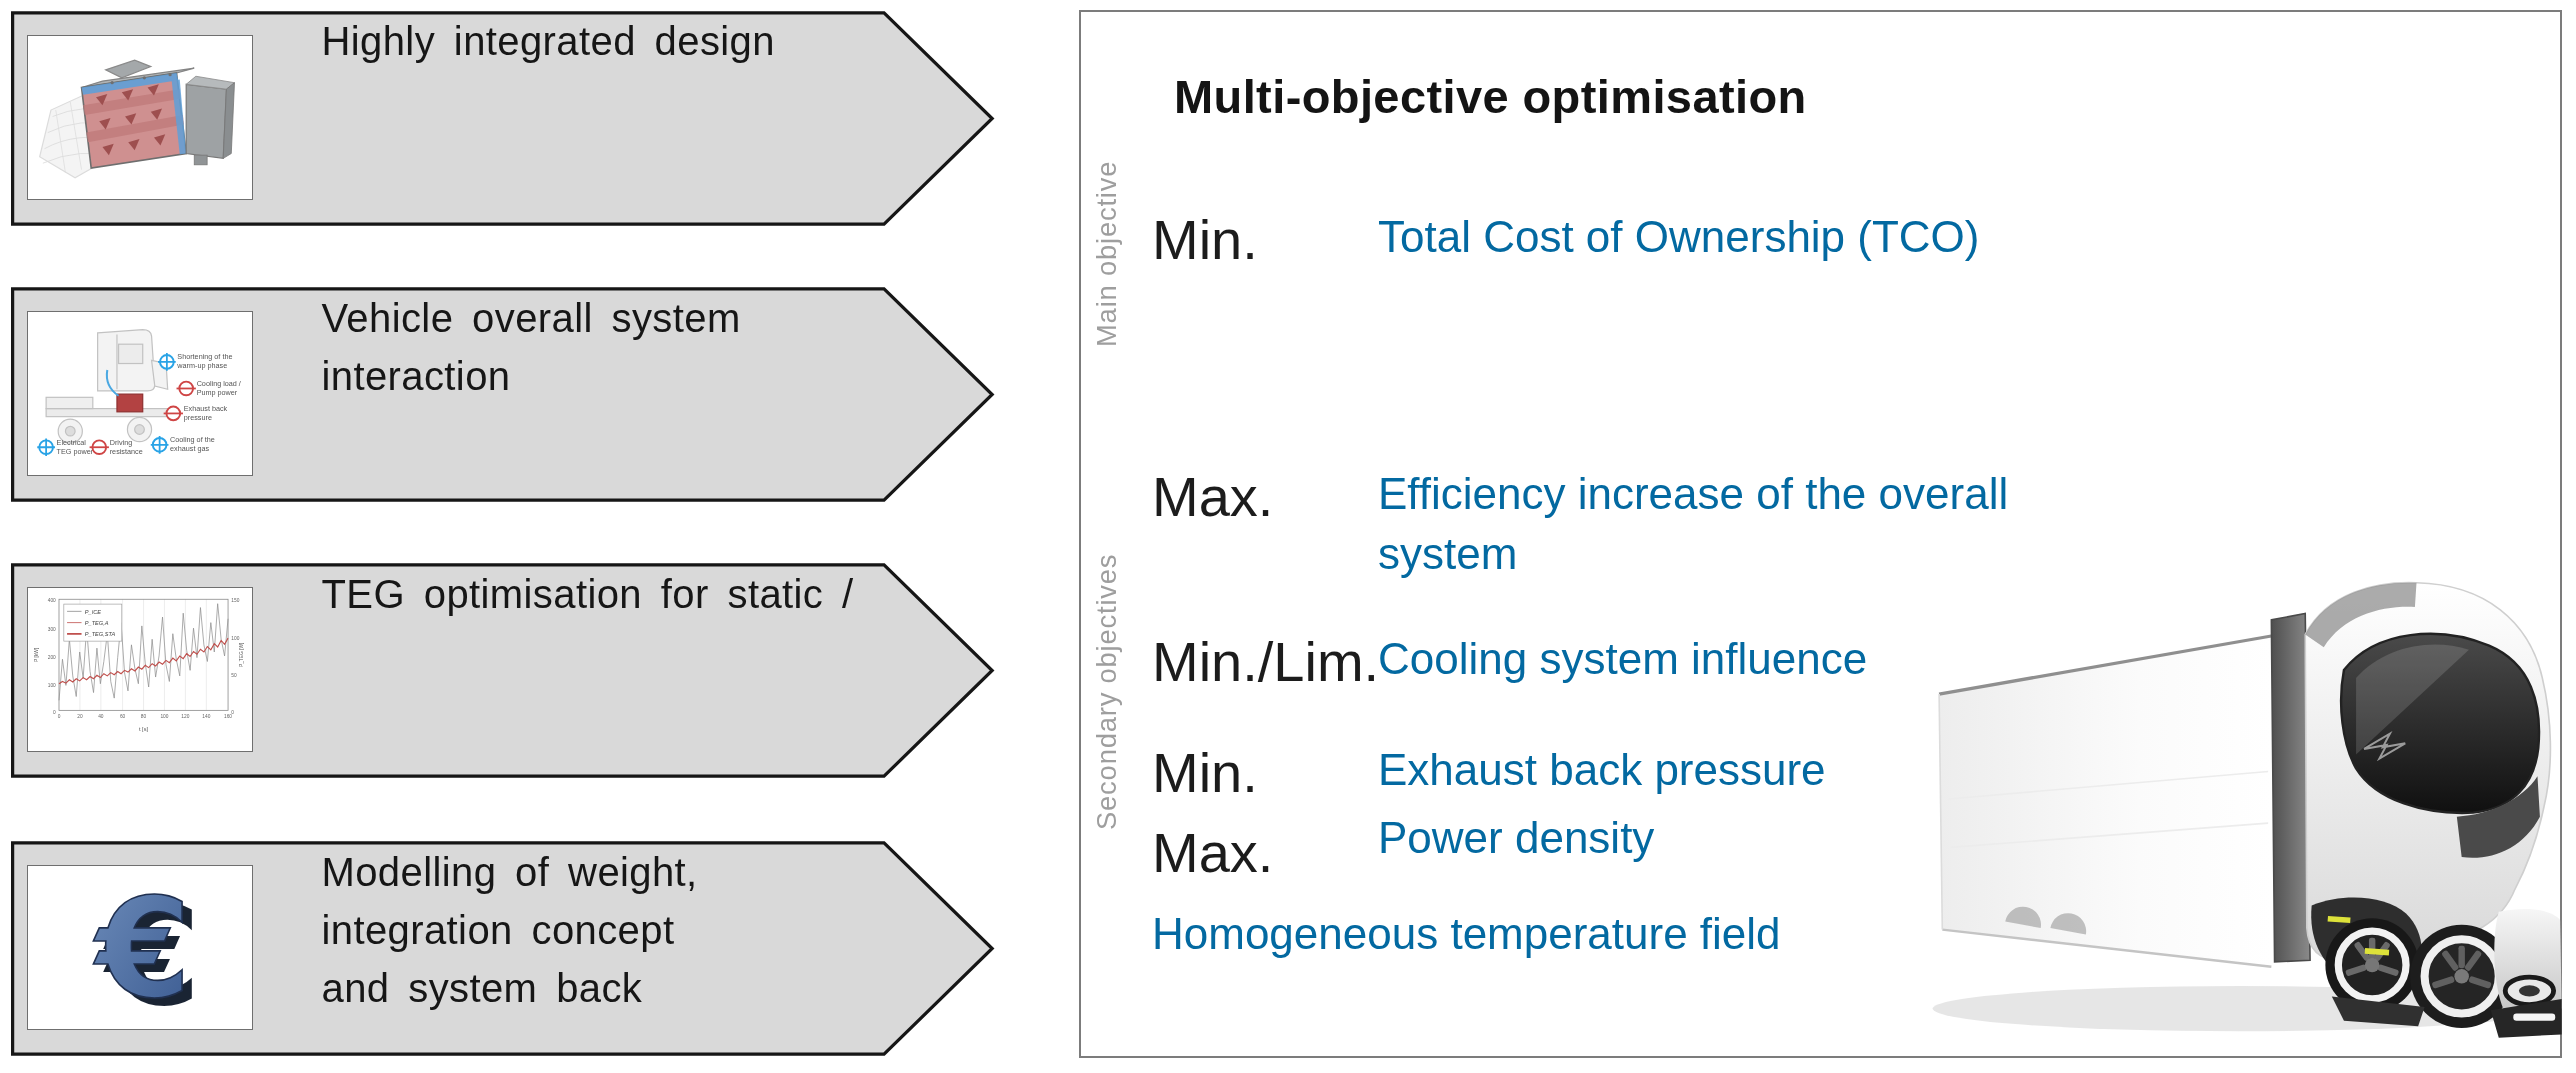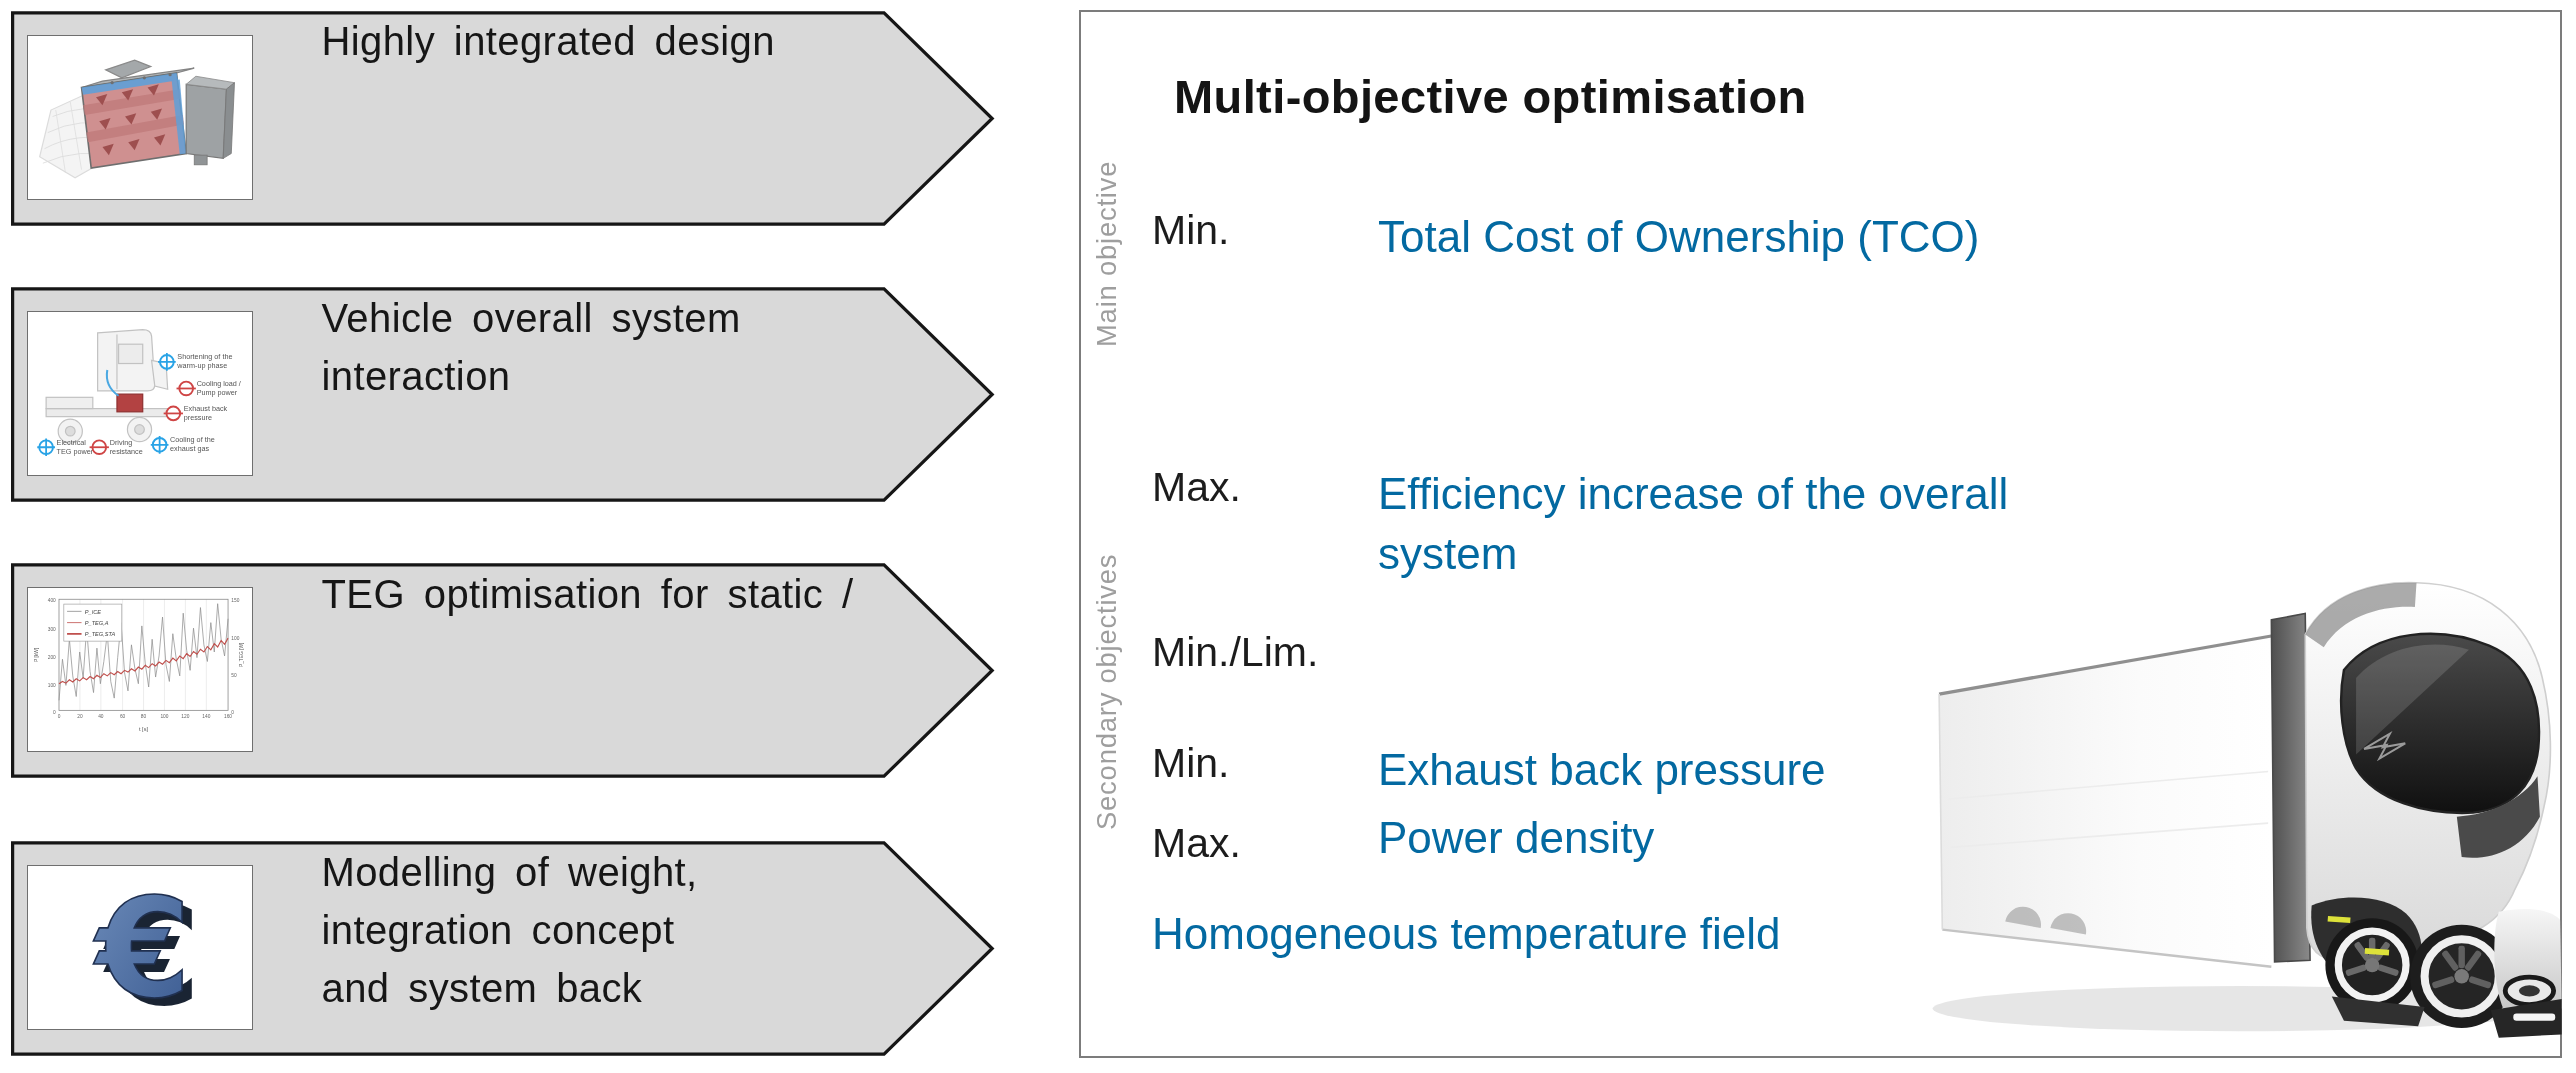--- a/index.html
+++ b/index.html
@@ -16,21 +16,21 @@
                display:flex;flex-direction:column;justify-content:flex-start;
                font-size:40px;line-height:58px;letter-spacing:0.4px;word-spacing:7.3px;color:#161616;}
   .banner-text div{white-space:nowrap;}
   
   .panel{position:absolute;left:1079px;top:9.7px;width:1483px;height:1048px;background:#fff;
          border:2.4px solid #7c7c7c;box-sizing:border-box;}
   .panel-title{position:absolute;left:93px;top:29px;font-size:47px;font-weight:bold;
                letter-spacing:0.4px;white-space:nowrap;color:#141414;margin-top:28px;}
   .vlabel{position:absolute;left:9.7px;width:42px;writing-mode:vertical-rl;transform:rotate(180deg);
           text-align:center;font-size:27.4px;color:#9e9e9e;letter-spacing:0.8px;white-space:nowrap;}
-  .op{position:absolute;left:71px;font-size:41px;white-space:nowrap;color:#1c1c1c;}
+  .op{position:absolute;left:71px;font-size:56px;white-space:nowrap;color:#1c1c1c;}
   .desc{position:absolute;left:297px;font-size:44px;line-height:60px;color:#0369a1;}
   .desc div{white-space:nowrap;}
   .desc.flush{left:71px;}
 </style>
 </head>
 <body>
 
 <div class="canvas">
 
   <div class="banner" style="top:10.5px">
@@ -308,20 +308,23 @@
       <div>Total Cost of Ownership (TCO)</div>
     </div>
 
     <div class="op" style="top:452px">Max.</div>
     <div class="desc" style="top:452px">
       <div>Efficiency increase of the overall</div>
       <div>system</div>
     </div>
 
     <div class="op" style="top:617px">Min./Lim.</div>
+    <div class="desc" style="top:617px">
+      <div>Cooling system influence</div>
+    </div>
 
     <div class="op" style="top:728px">Min.</div>
     <div class="desc" style="top:728px">
       <div>Exhaust back pressure</div>
     </div>
 
     <div class="op" style="top:808px">Max.</div>
     <div class="desc" style="top:796px">
       <div>Power density</div>
     </div>

